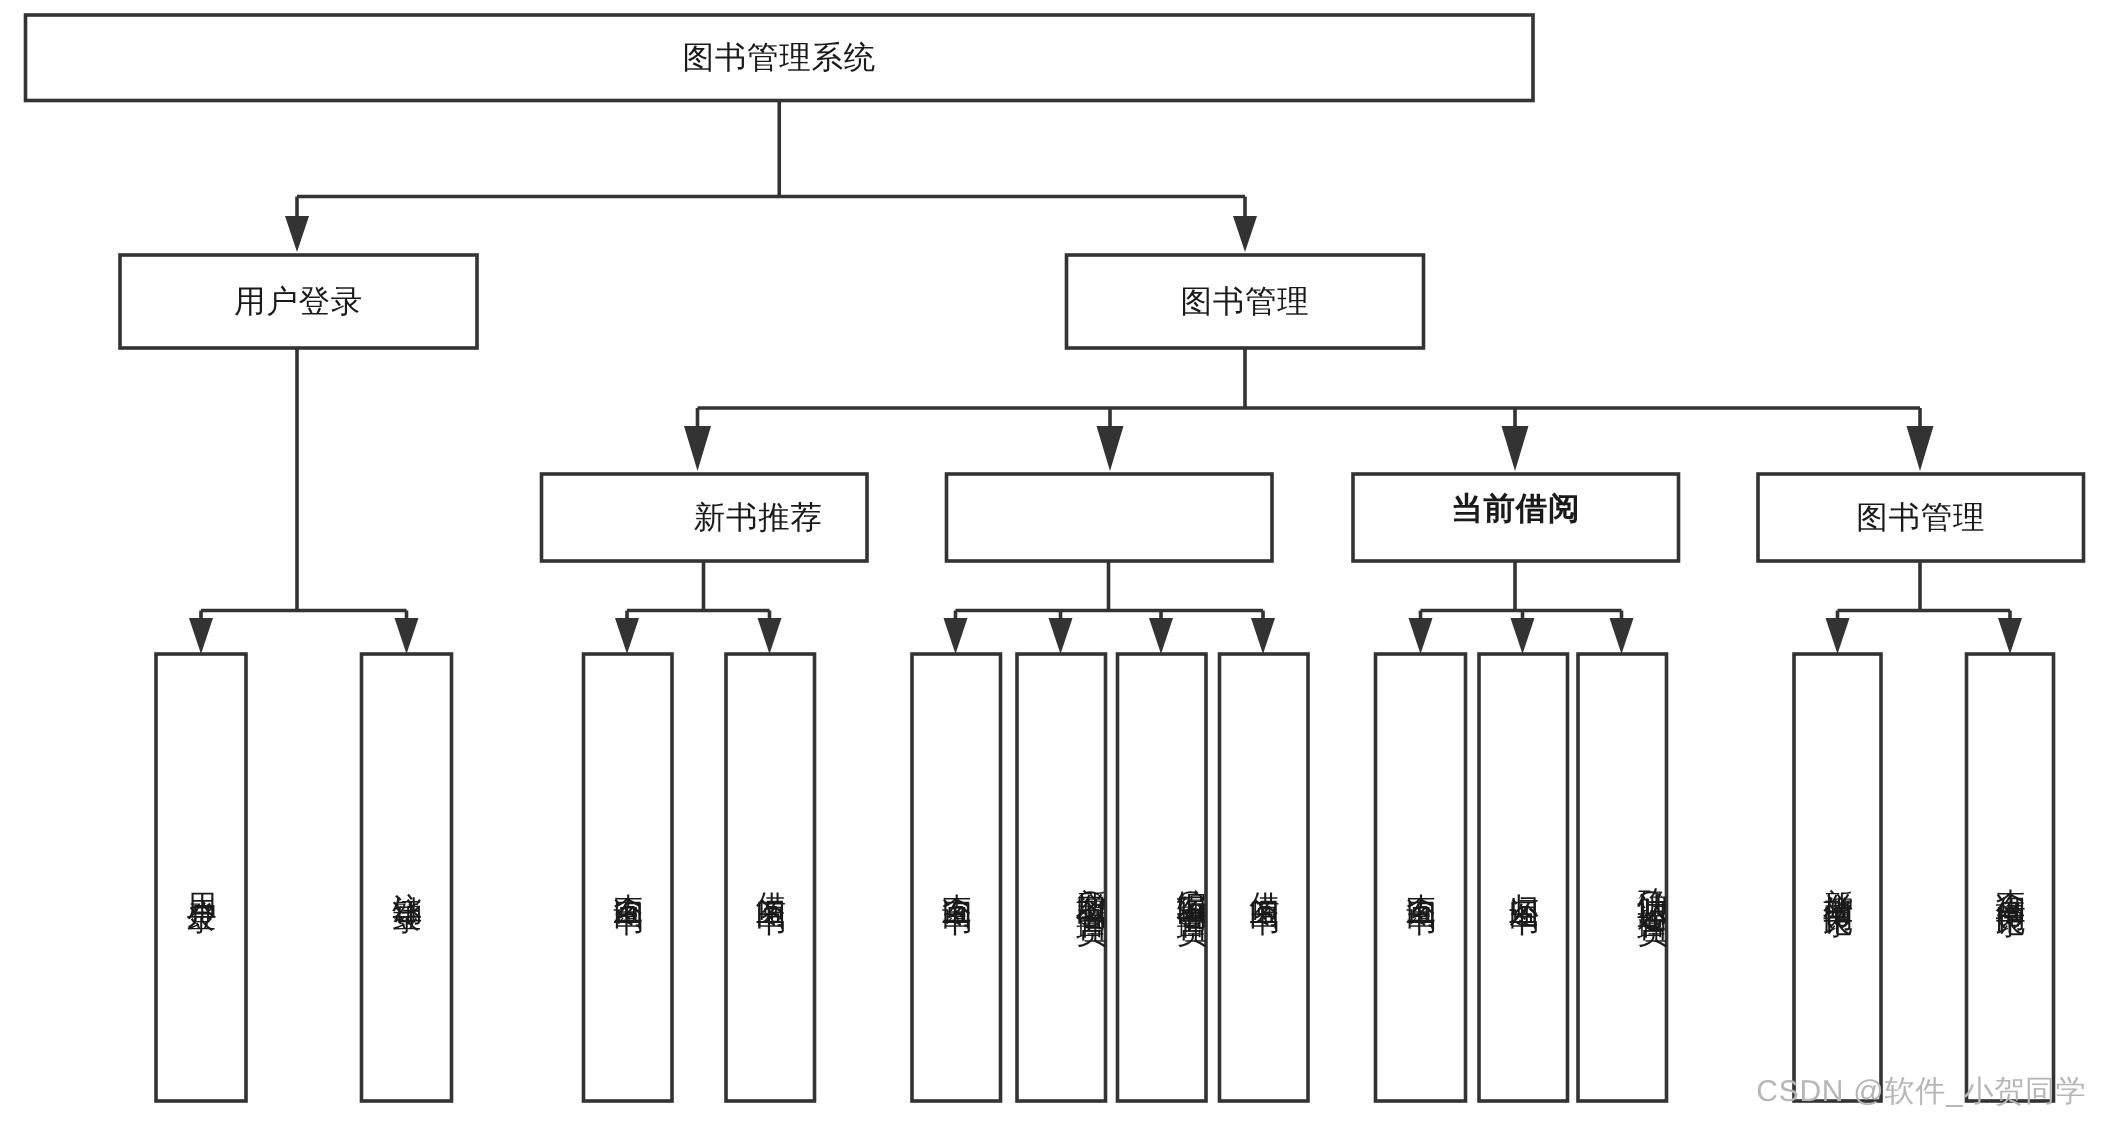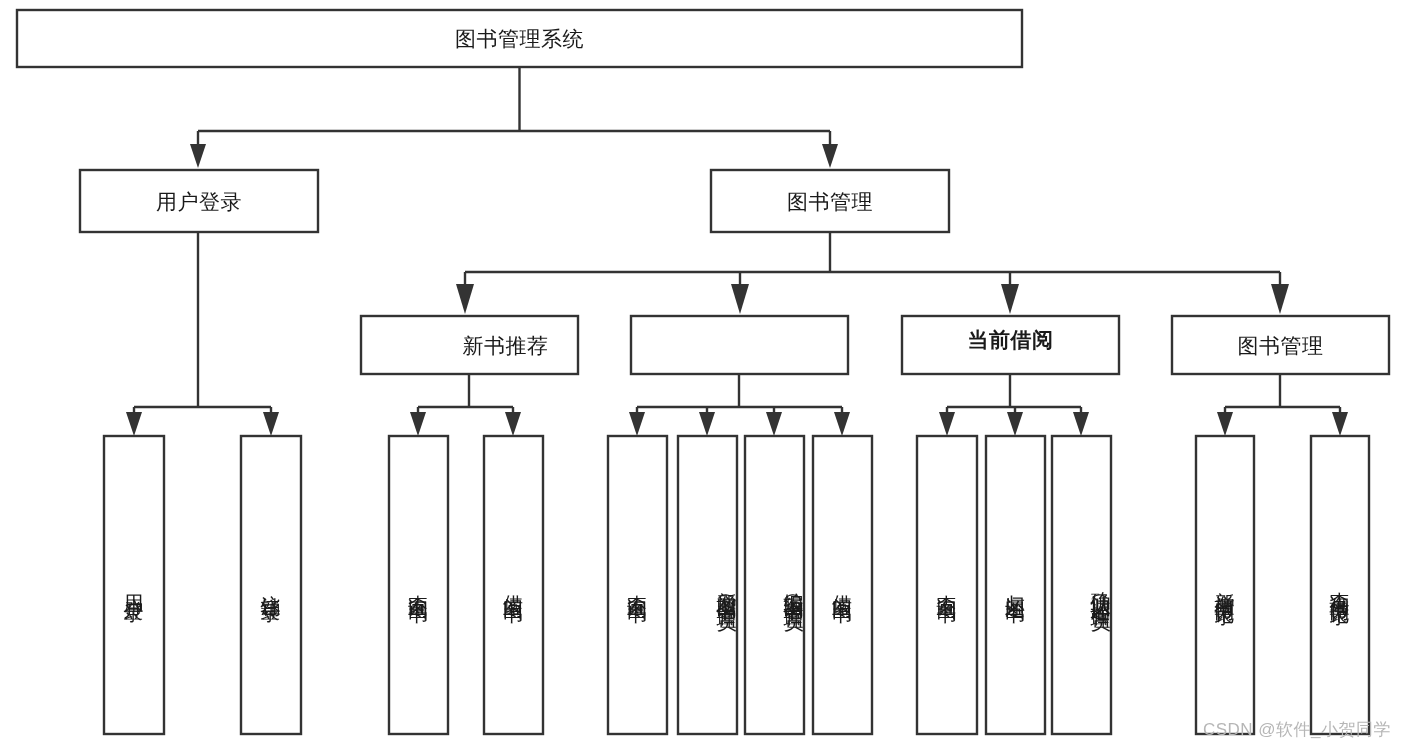--- a/index.html
+++ b/index.html
@@ -63,21 +63,21 @@
     writing-mode: vertical-rl;
     text-orientation: upright;
     font-size: 20px;
     letter-spacing: 3px;
     white-space: nowrap;
   }
   .watermark {
     position: absolute;
     right: 14px;
     bottom: 6px;
-    font-size: 17px;
+    font-size: 20px;
     color: #b6b6b6;
     font-family: "Liberation Sans", "DejaVu Sans", sans-serif;
     letter-spacing: 0.5px;
     white-space: nowrap;
     pointer-events: none;
   }
 </style>
 </head>
 <body>
 

